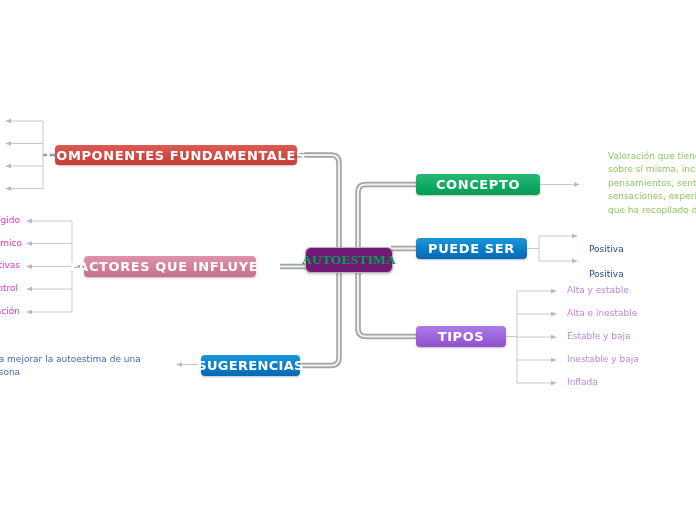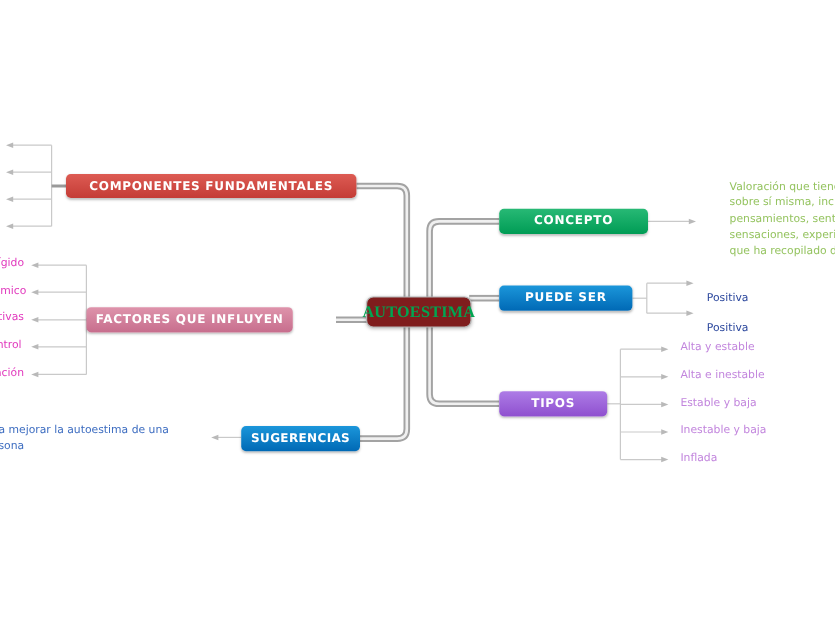--- a/index.html
+++ b/index.html
@@ -3,31 +3,31 @@
 <meta charset="utf-8">
 <style>
   html,body{margin:0;padding:0;background:#fff;}
   #canvas{
     position:relative;width:696px;height:520px;overflow:hidden;background:#ffffff;
     font-family:"DejaVu Sans","Liberation Sans",sans-serif;
   }
   svg.connectors{position:absolute;left:0;top:0;}
   .bar{
     position:absolute;border-radius:4px;display:flex;align-items:center;justify-content:center;
-    color:#ffffff;font-weight:bold;font-size:10px;letter-spacing:.6px;
+    color:#ffffff;font-weight:bold;font-size:13px;letter-spacing:.6px;
     box-shadow:0 1px 2px rgba(0,0,0,.25);cursor:pointer;white-space:nowrap;
   }
   .bar-red{background:linear-gradient(180deg,#dd5b53,#c43c36);}
   .bar-pink{background:linear-gradient(180deg,#de93ab,#c76e8d);}
   .bar-blue{background:linear-gradient(180deg,#1b96da,#0069b5);}
   .bar-green{background:linear-gradient(180deg,#27b975,#009c55);}
   .bar-purple{background:linear-gradient(180deg,#ad7ce6,#8f50cf);}
   #center-node{
     position:absolute;left:305px;top:247px;width:86px;height:24px;
-    background:#7f1d1d;border:1px solid #b5b5b5;border-radius:6px;
+    background:#701a75;border:1px solid #b5b5b5;border-radius:6px;
     box-shadow:0 1px 3px rgba(0,0,0,.25);
     display:flex;align-items:center;justify-content:center;
     font-family:"Liberation Serif","DejaVu Serif",serif;
     font-weight:bold;font-size:13.5px;color:#00a551;letter-spacing:.2px;cursor:pointer;text-align:right;
   }
   .subtext{position:absolute;font-size:9px;white-space:nowrap;cursor:pointer;}
   .magenta{color:#e138bd;}
   .navy{color:#2a469c;margin-top:14px;}
   .lpurple{color:#c285dd;}
   .lgreen{color:#94c35f;}
@@ -118,21 +118,21 @@
         <path d="M297 155 L331 155 Q339 155 339 163 L339 357.5 Q339 365.5 331 365.5 L281 365.5"></path>
         <path d="M280 266.5 L348 266.5"></path>
         <path d="M391 248.5 L416 248.5"></path>
         <path d="M416 184.5 L366 184.5 Q358 184.5 358 192.5 L358 328.5 Q358 336.5 366 336.5 L416 336.5"></path>
       </g>
     </g>
   </svg>
 
   <div class="bar bar-red" style="left:55px;top:145px;width:242px;height:20px;">COMPONENTES FUNDAMENTALES</div>
 
-  <div class="bar bar-pink" style="left:72px;top:256px;width:172px;height:21px;">FACTORES QUE INFLUYEN</div>
+  <div class="bar bar-pink" style="left:84px;top:256px;width:172px;height:21px;">FACTORES QUE INFLUYEN</div>
 
   <div class="bar bar-blue" style="left:201px;top:355px;width:99px;height:21px;letter-spacing:.3px;">SUGERENCIAS</div>
 
   <div class="bar bar-green" style="left:416px;top:174px;width:124px;height:21px;">CONCEPTO</div>
 
   <div class="bar bar-blue" style="left:416px;top:238px;width:111px;height:21px;">PUEDE SER</div>
 
   <div class="bar bar-purple" style="left:416px;top:326px;width:90px;height:21px;">TIPOS</div>
 
   <div id="center-node">AUTOESTIMA</div>

